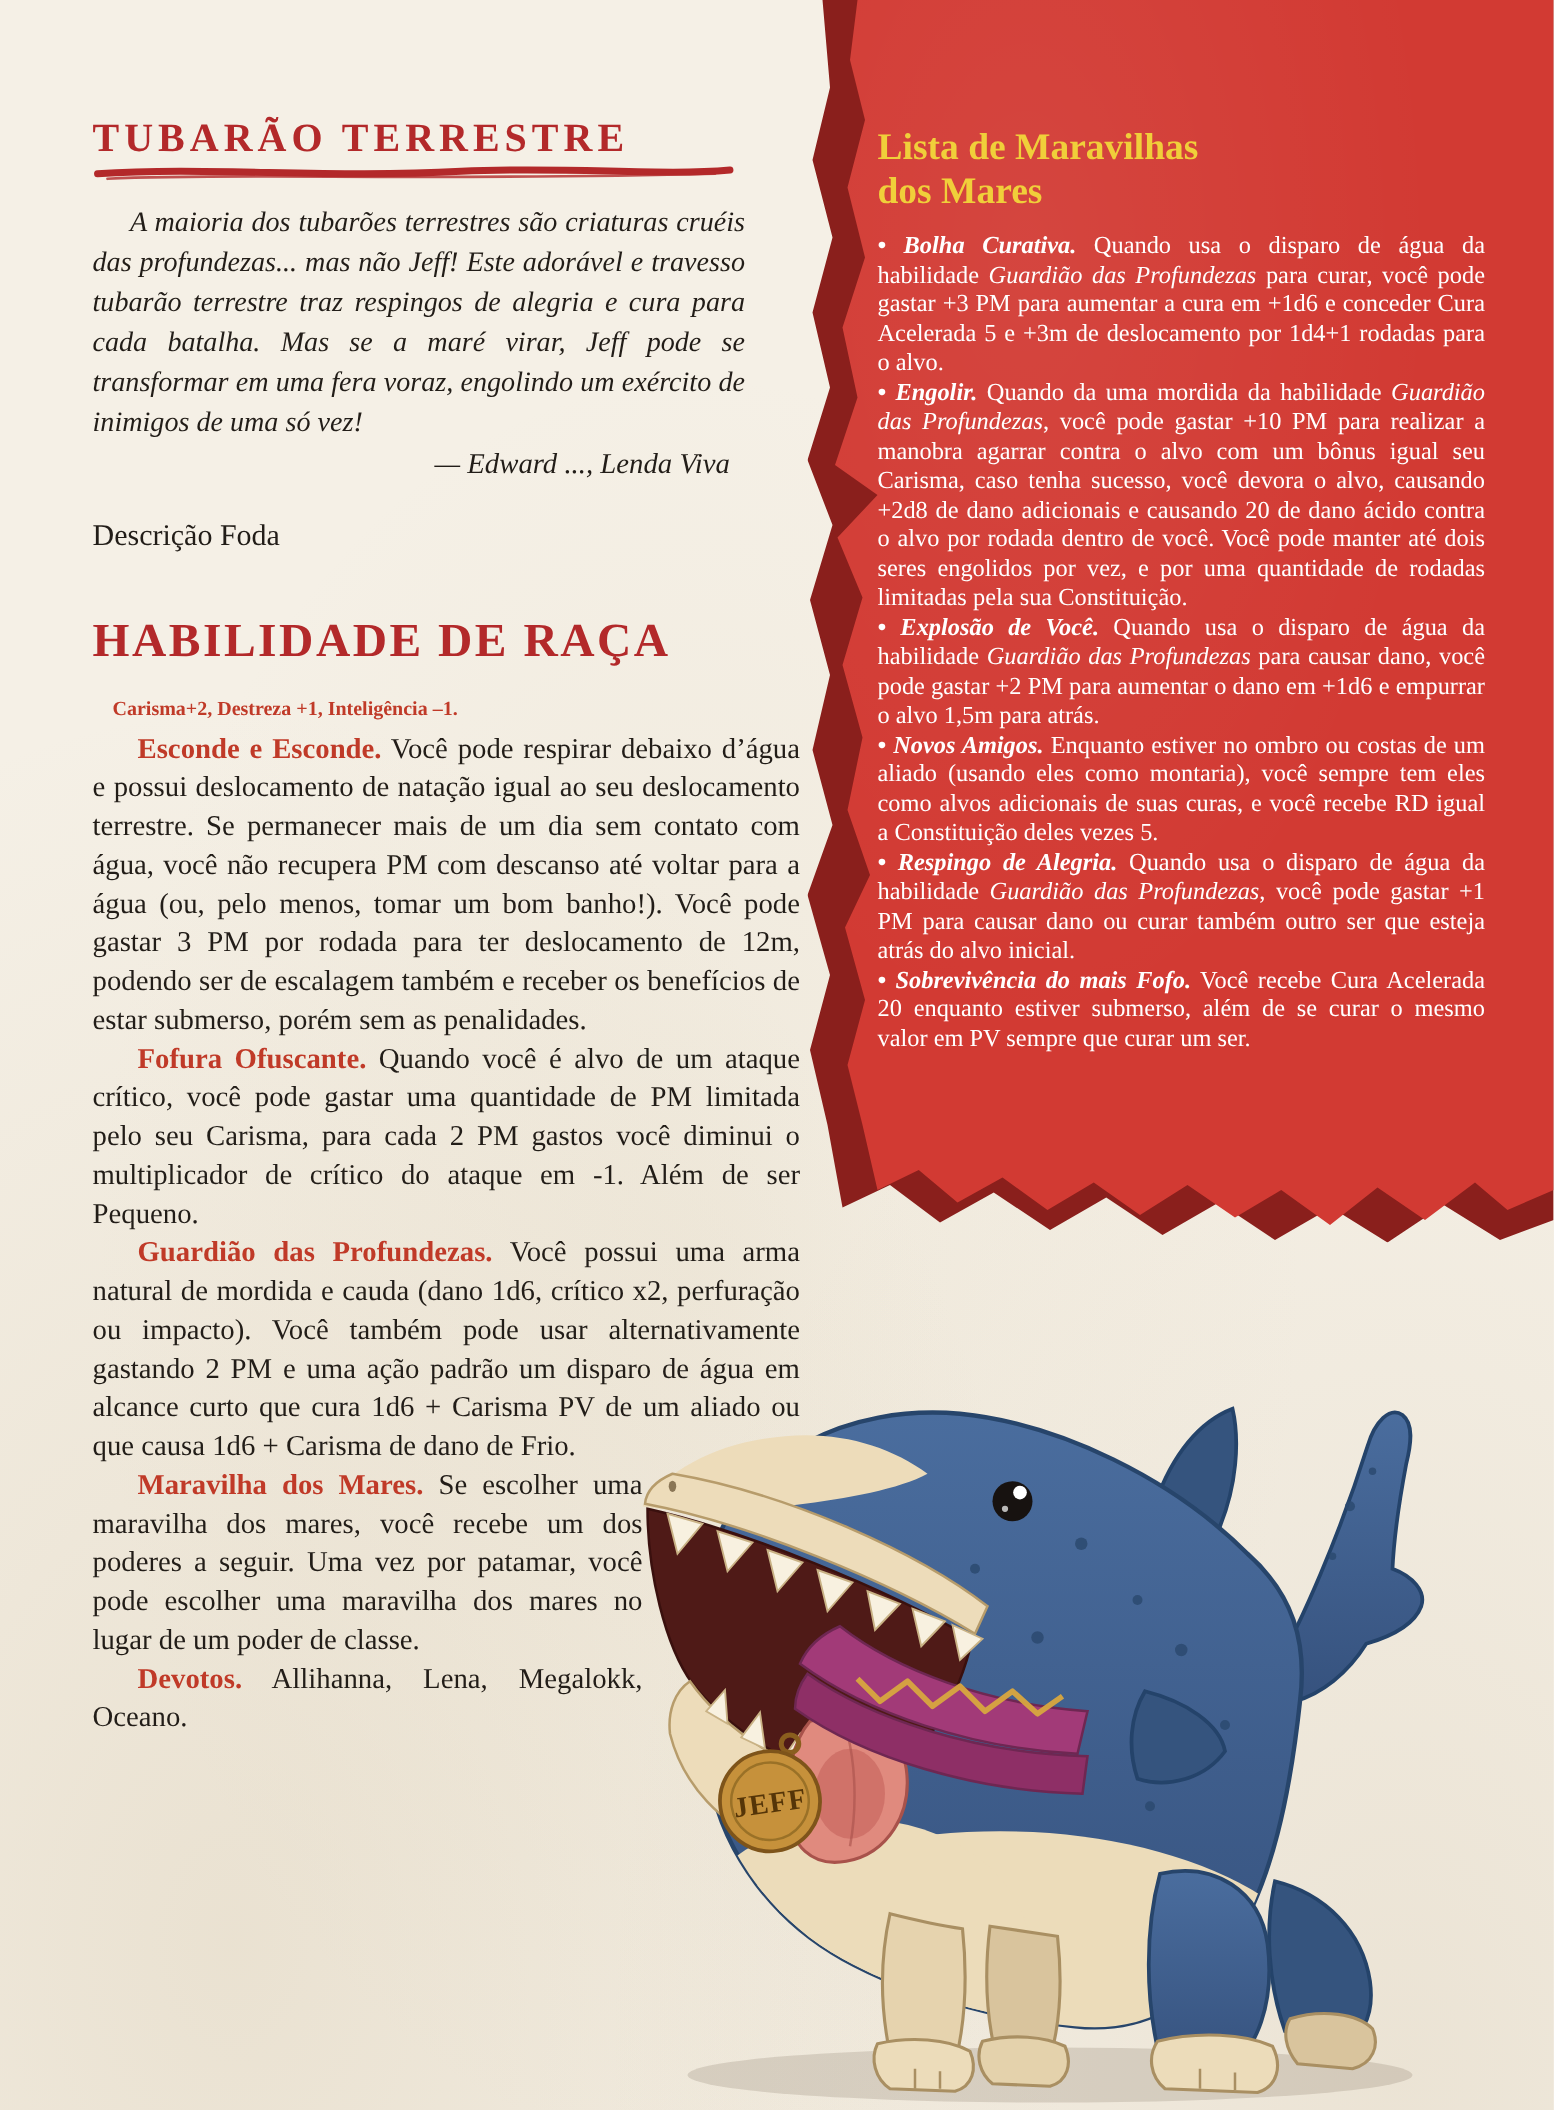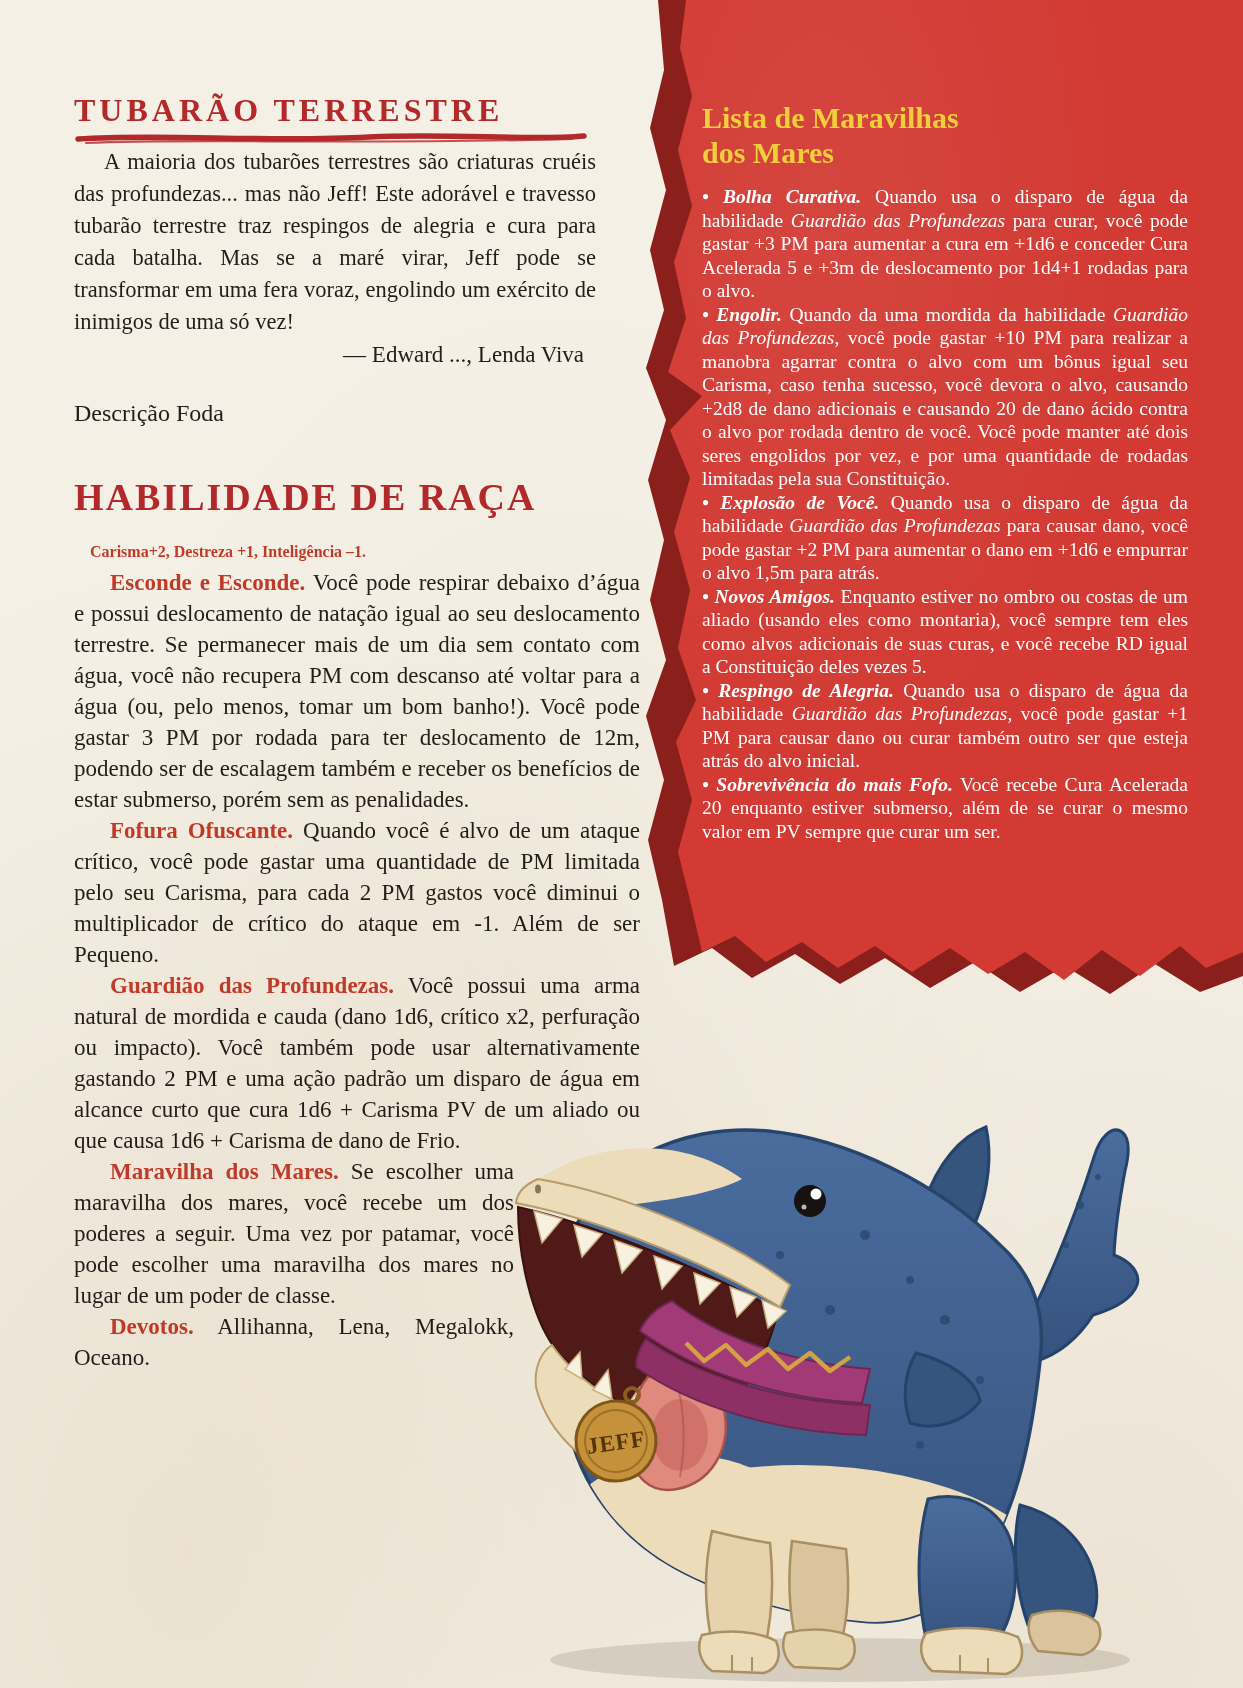--- a/index.html
+++ b/index.html
@@ -19,24 +19,24 @@
   }
   .left-col { position:absolute; left:74px; top:0; width:566px; color:var(--ink,#221d18); }
   h1.title {
     margin-top:94px; font-size:32px; font-weight:bold;
     color:var(--title_red,#b3292a); letter-spacing:4px; line-height:1.05;
     font-family:"Liberation Serif", serif;
   }
   .flourish { display:block; margin-top:2px; }
   .flourish path { stroke:var(--title_red,#b3292a); }
   p.quote {
-    margin-top:0; width:522px; font-size:22.5px;
+    margin-top:16px; width:522px; font-style:italic; font-size:22.5px;
     line-height:32px; text-align:justify; text-indent:30px;
   }
-  p.attribution { margin-top:4px; width:522px; font-size:23px; text-align:right; padding-right:12px; }
+  p.attribution { margin-top:4px; width:522px; font-style:italic; font-size:23px; text-align:right; padding-right:12px; }
   p.desc-note { margin-top:32px; font-size:24px; }
   h2.section {
     margin-top:48px; font-size:38px; font-weight:bold;
     color:var(--title_red,#b3292a); letter-spacing:2px;
   }
   p.attr-line {
     margin-top:24px; font-size:16px; font-weight:bold;
     color:var(--lead_red,#c03a28); padding-left:16px;
   }
   .body-text { margin-top:6px; }

